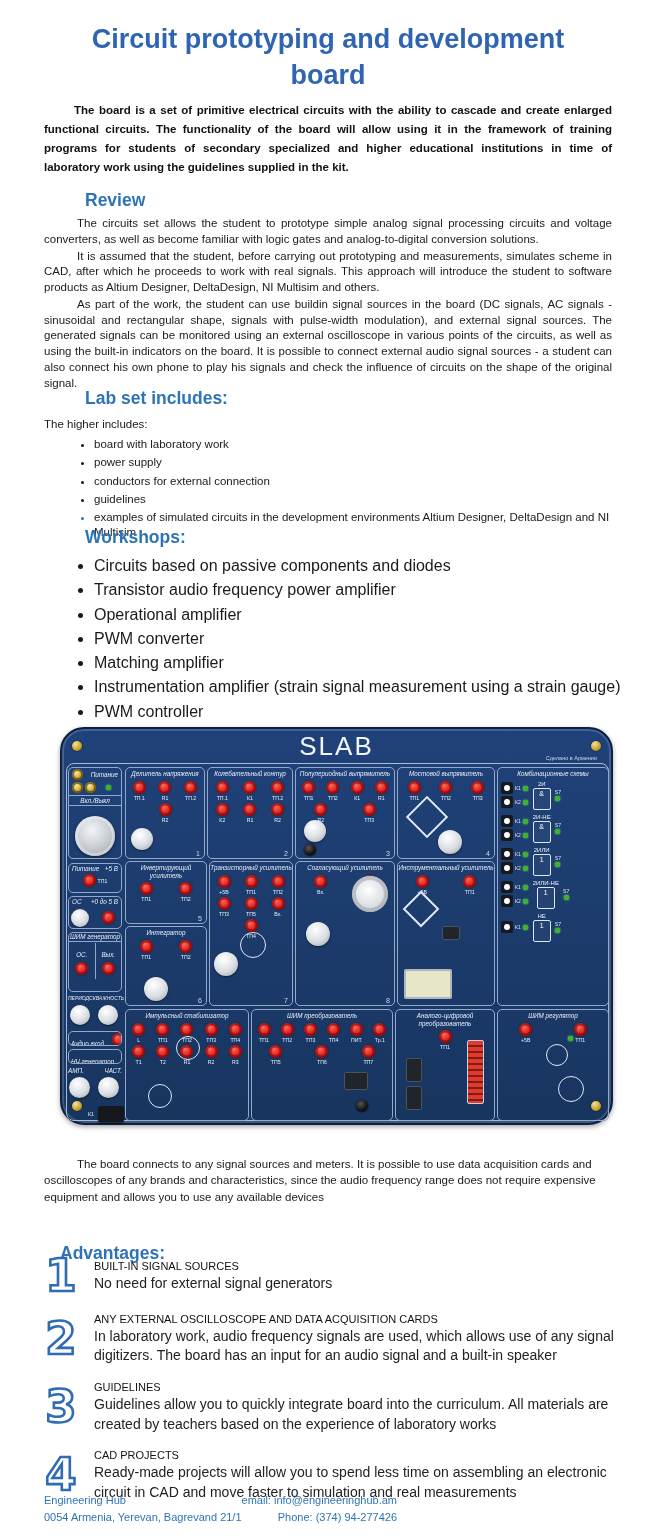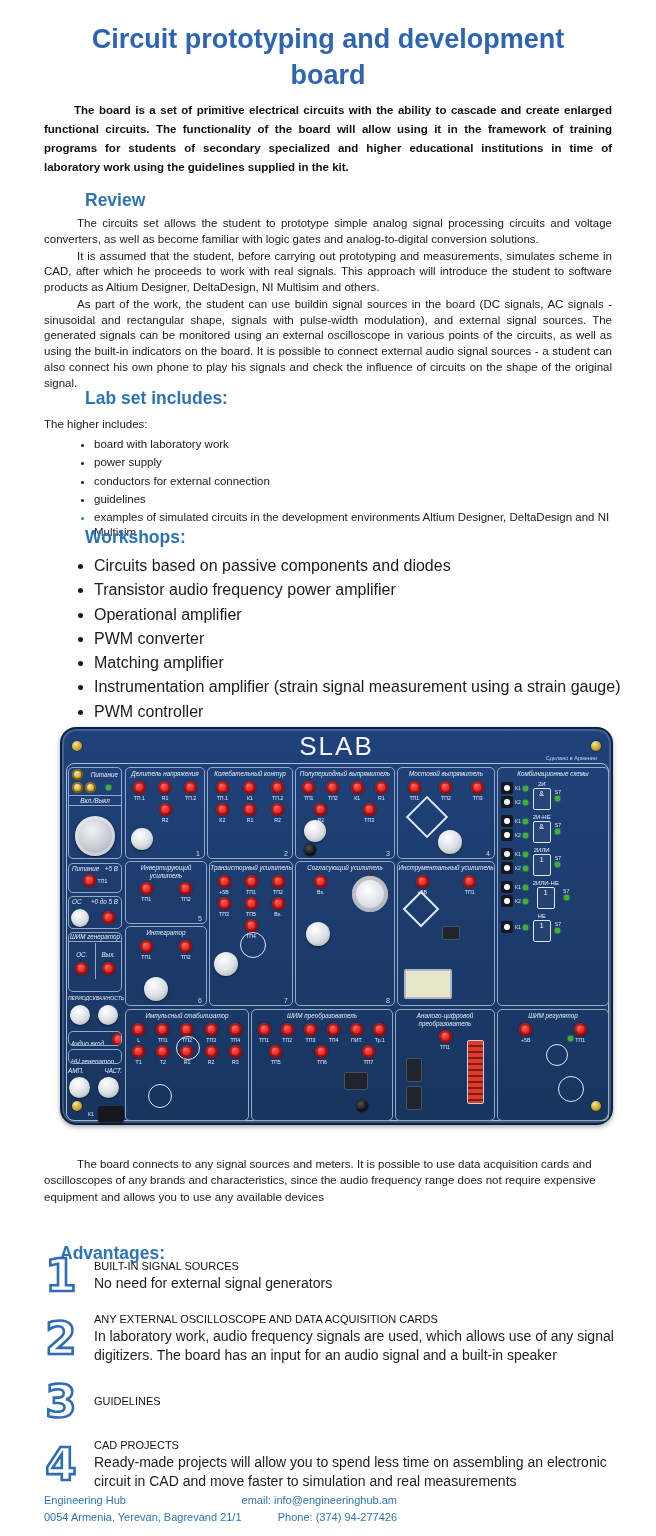--- a/index.html
+++ b/index.html
@@ -29,21 +29,21 @@
   .adv-title{font-weight:normal;font-size:11px;margin-bottom:2px;color:#111;}
   .adv-text{font-size:14px;line-height:1.4;color:#222;}
 
   
   .footer{top:1492px;left:44px;width:568px;display:flex;
           color:#2e74b5;font-size:11px;line-height:1.5;}
   .footer .right{text-align:right;}
 
   
   .board{top:727px;left:60px;width:553px;height:398px;background:linear-gradient(#20427a,#18355f);
-         border-radius:16px;border:2px solid #0d2142;box-sizing:border-box;
+         border-radius:24px;border:2px solid #0d2142;box-sizing:border-box;
          box-shadow:0 2px 5px rgba(0,0,0,.35), inset 0 0 0 2px rgba(170,190,220,.25);}
   .slab{position:absolute;top:2px;left:0;right:0;text-align:center;color:#f2f5fb;
         font-size:26px;letter-spacing:2px;font-weight:normal;}
   .madein{position:absolute;top:26px;right:14px;color:#c7d2e6;font-size:5.5px;}
   .screw{position:absolute;width:10px;height:10px;border-radius:50%;
          background:radial-gradient(circle at 35% 30%,#f4e39a,#c9a227 60%,#8a6d12);
          box-shadow:0 0 2px rgba(0,0,0,.6);}
   .frame{position:absolute;left:4px;top:34px;width:543px;height:358px;border:1.5px solid #a9bcd8;
          border-radius:8px;box-sizing:border-box;}
   .module,.sb{position:absolute;border:1px solid #93a9cc;border-radius:5px;box-sizing:border-box;
@@ -688,20 +688,21 @@
       <div class="adv-num">2</div>
       <div class="adv-body">
         <div class="adv-title">ANY EXTERNAL OSCILLOSCOPE AND DATA ACQUISITION CARDS</div>
         <div class="adv-text">In laboratory work, audio frequency signals are used, which allows use of any signal digitizers. The board has an input for an audio signal and a built-in speaker</div>
       </div>
     </div>
     <div class="adv-item">
       <div class="adv-num">3</div>
       <div class="adv-body">
         <div class="adv-title">GUIDELINES</div>
+        <div class="adv-text">Guidelines allow you to quickly integrate board into the curriculum. All materials are created by teachers based on the experience of laboratory works</div>
       </div>
     </div>
     <div class="adv-item">
       <div class="adv-num">4</div>
       <div class="adv-body">
         <div class="adv-title">CAD PROJECTS</div>
         <div class="adv-text">Ready-made projects will allow you to spend less time on assembling an electronic circuit in CAD and move faster to simulation and real measurements</div>
       </div>
     </div>
   </div>

